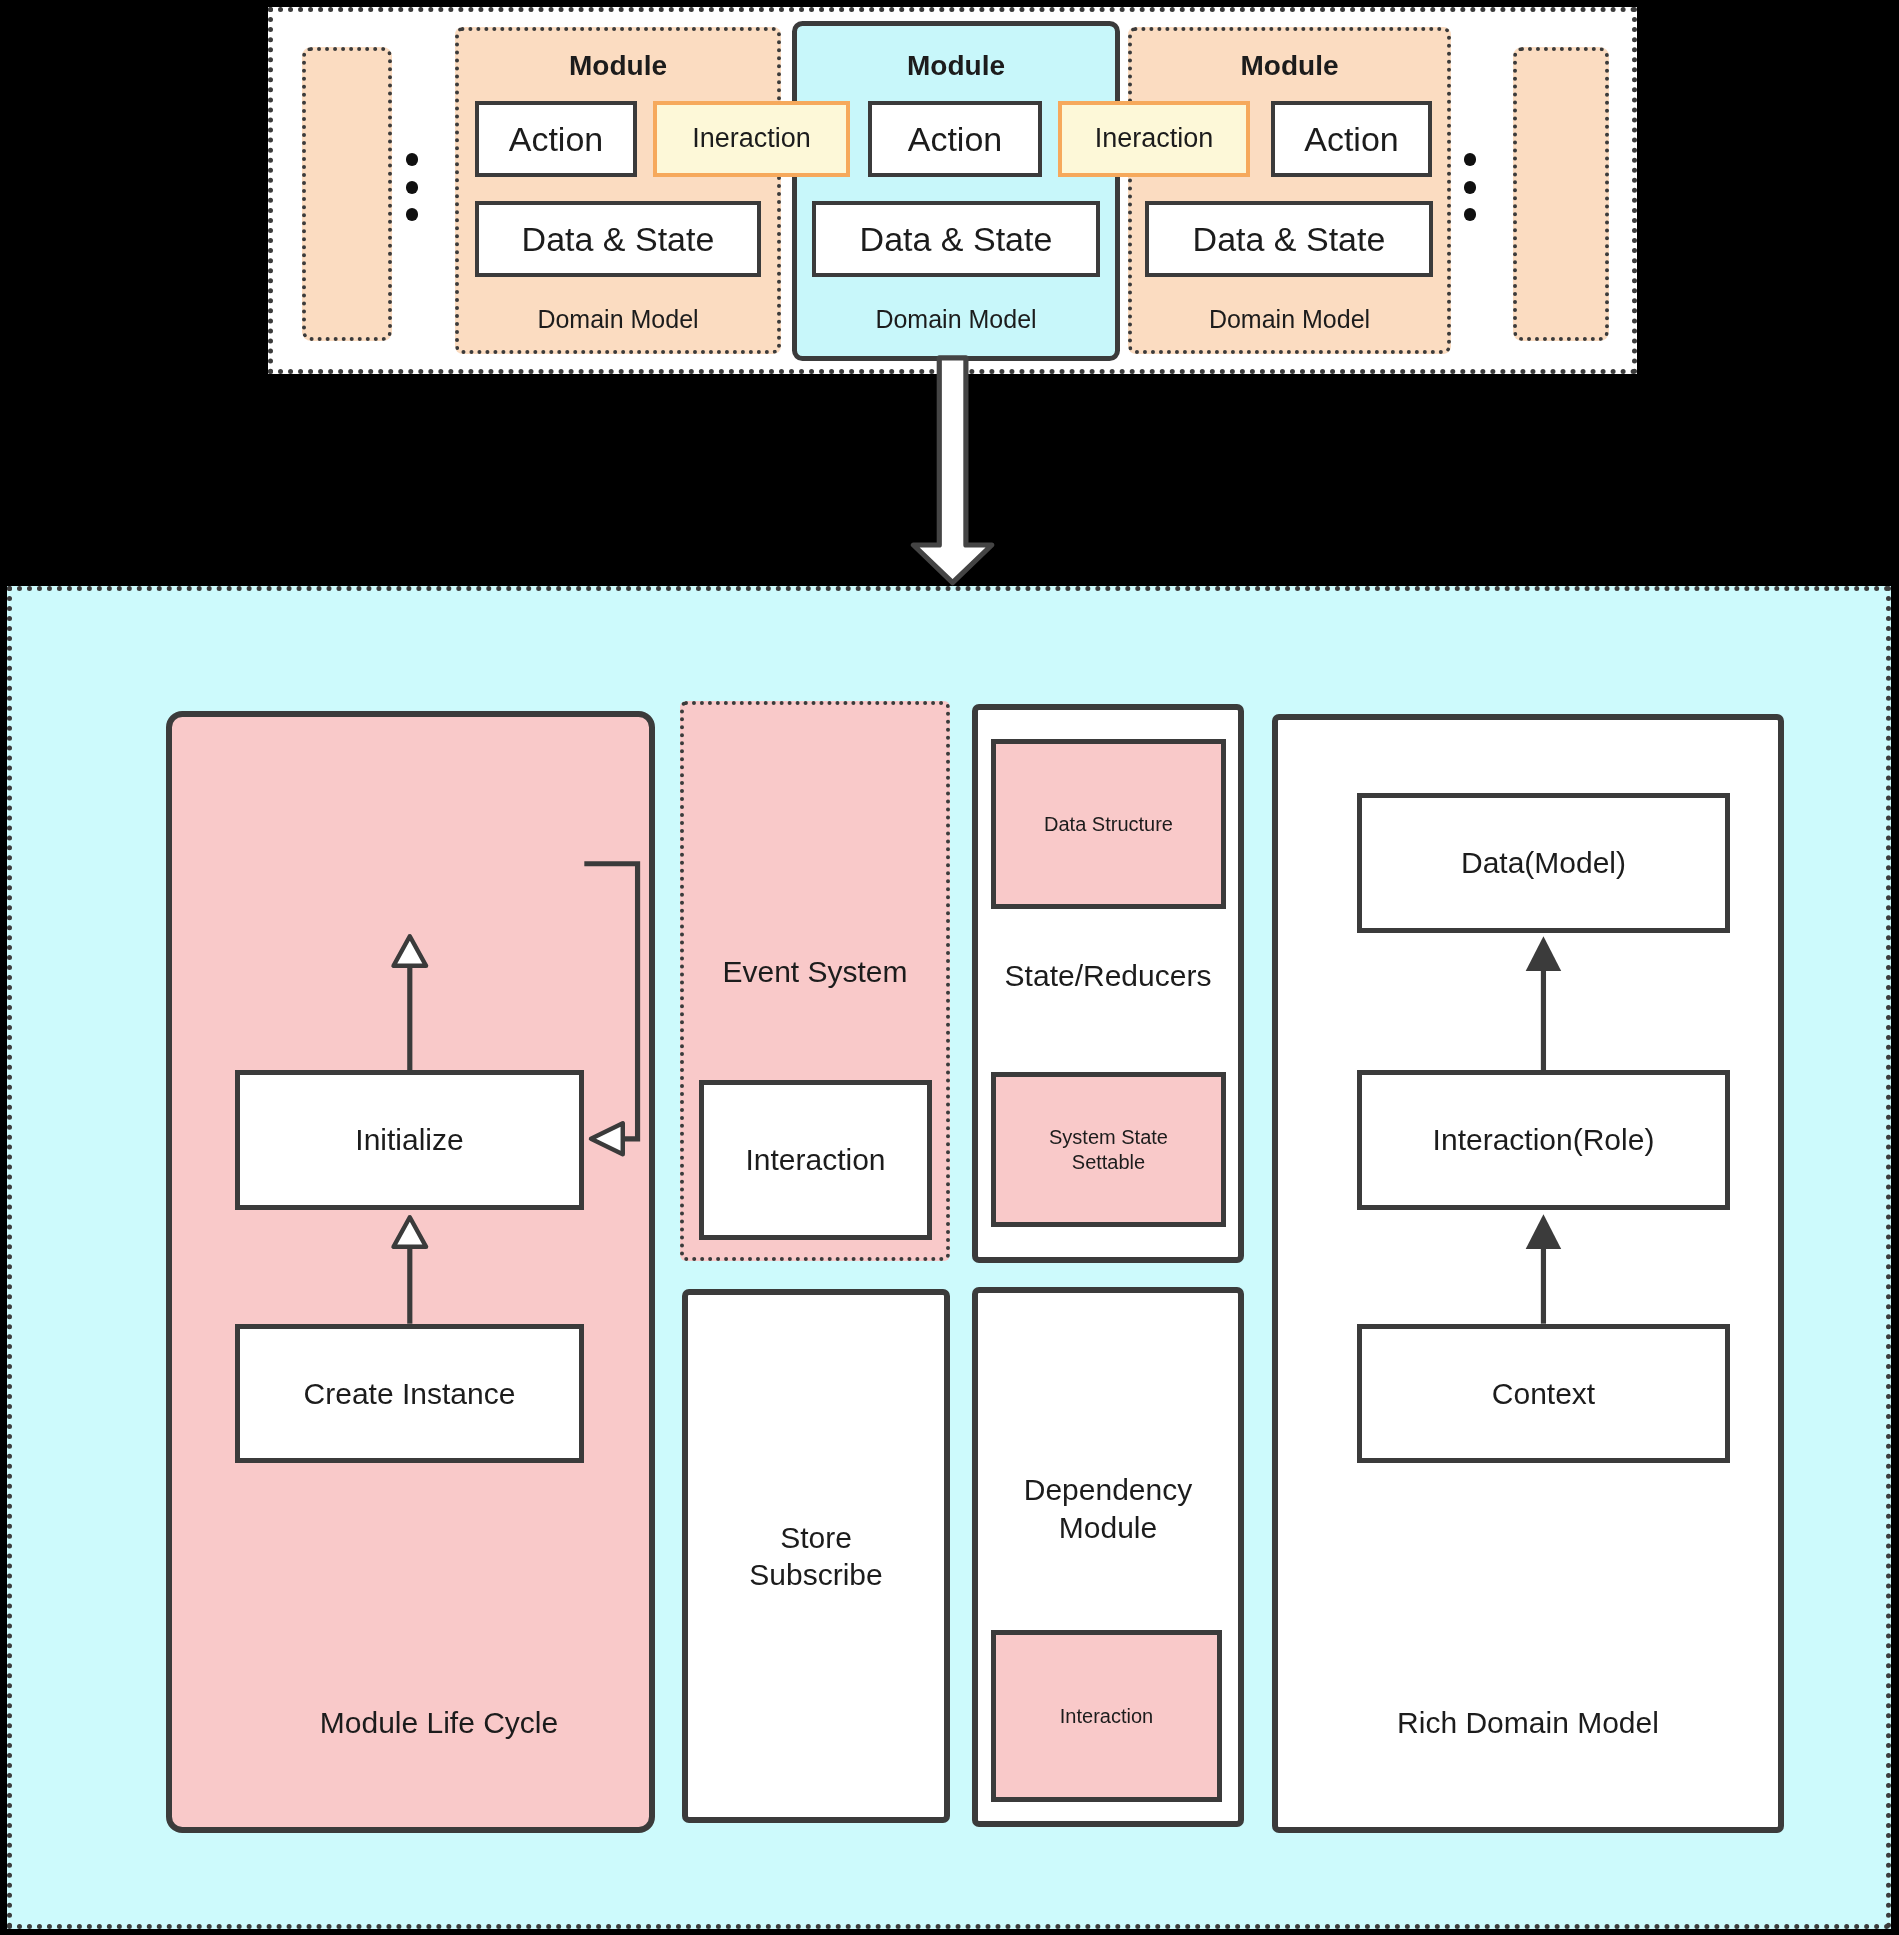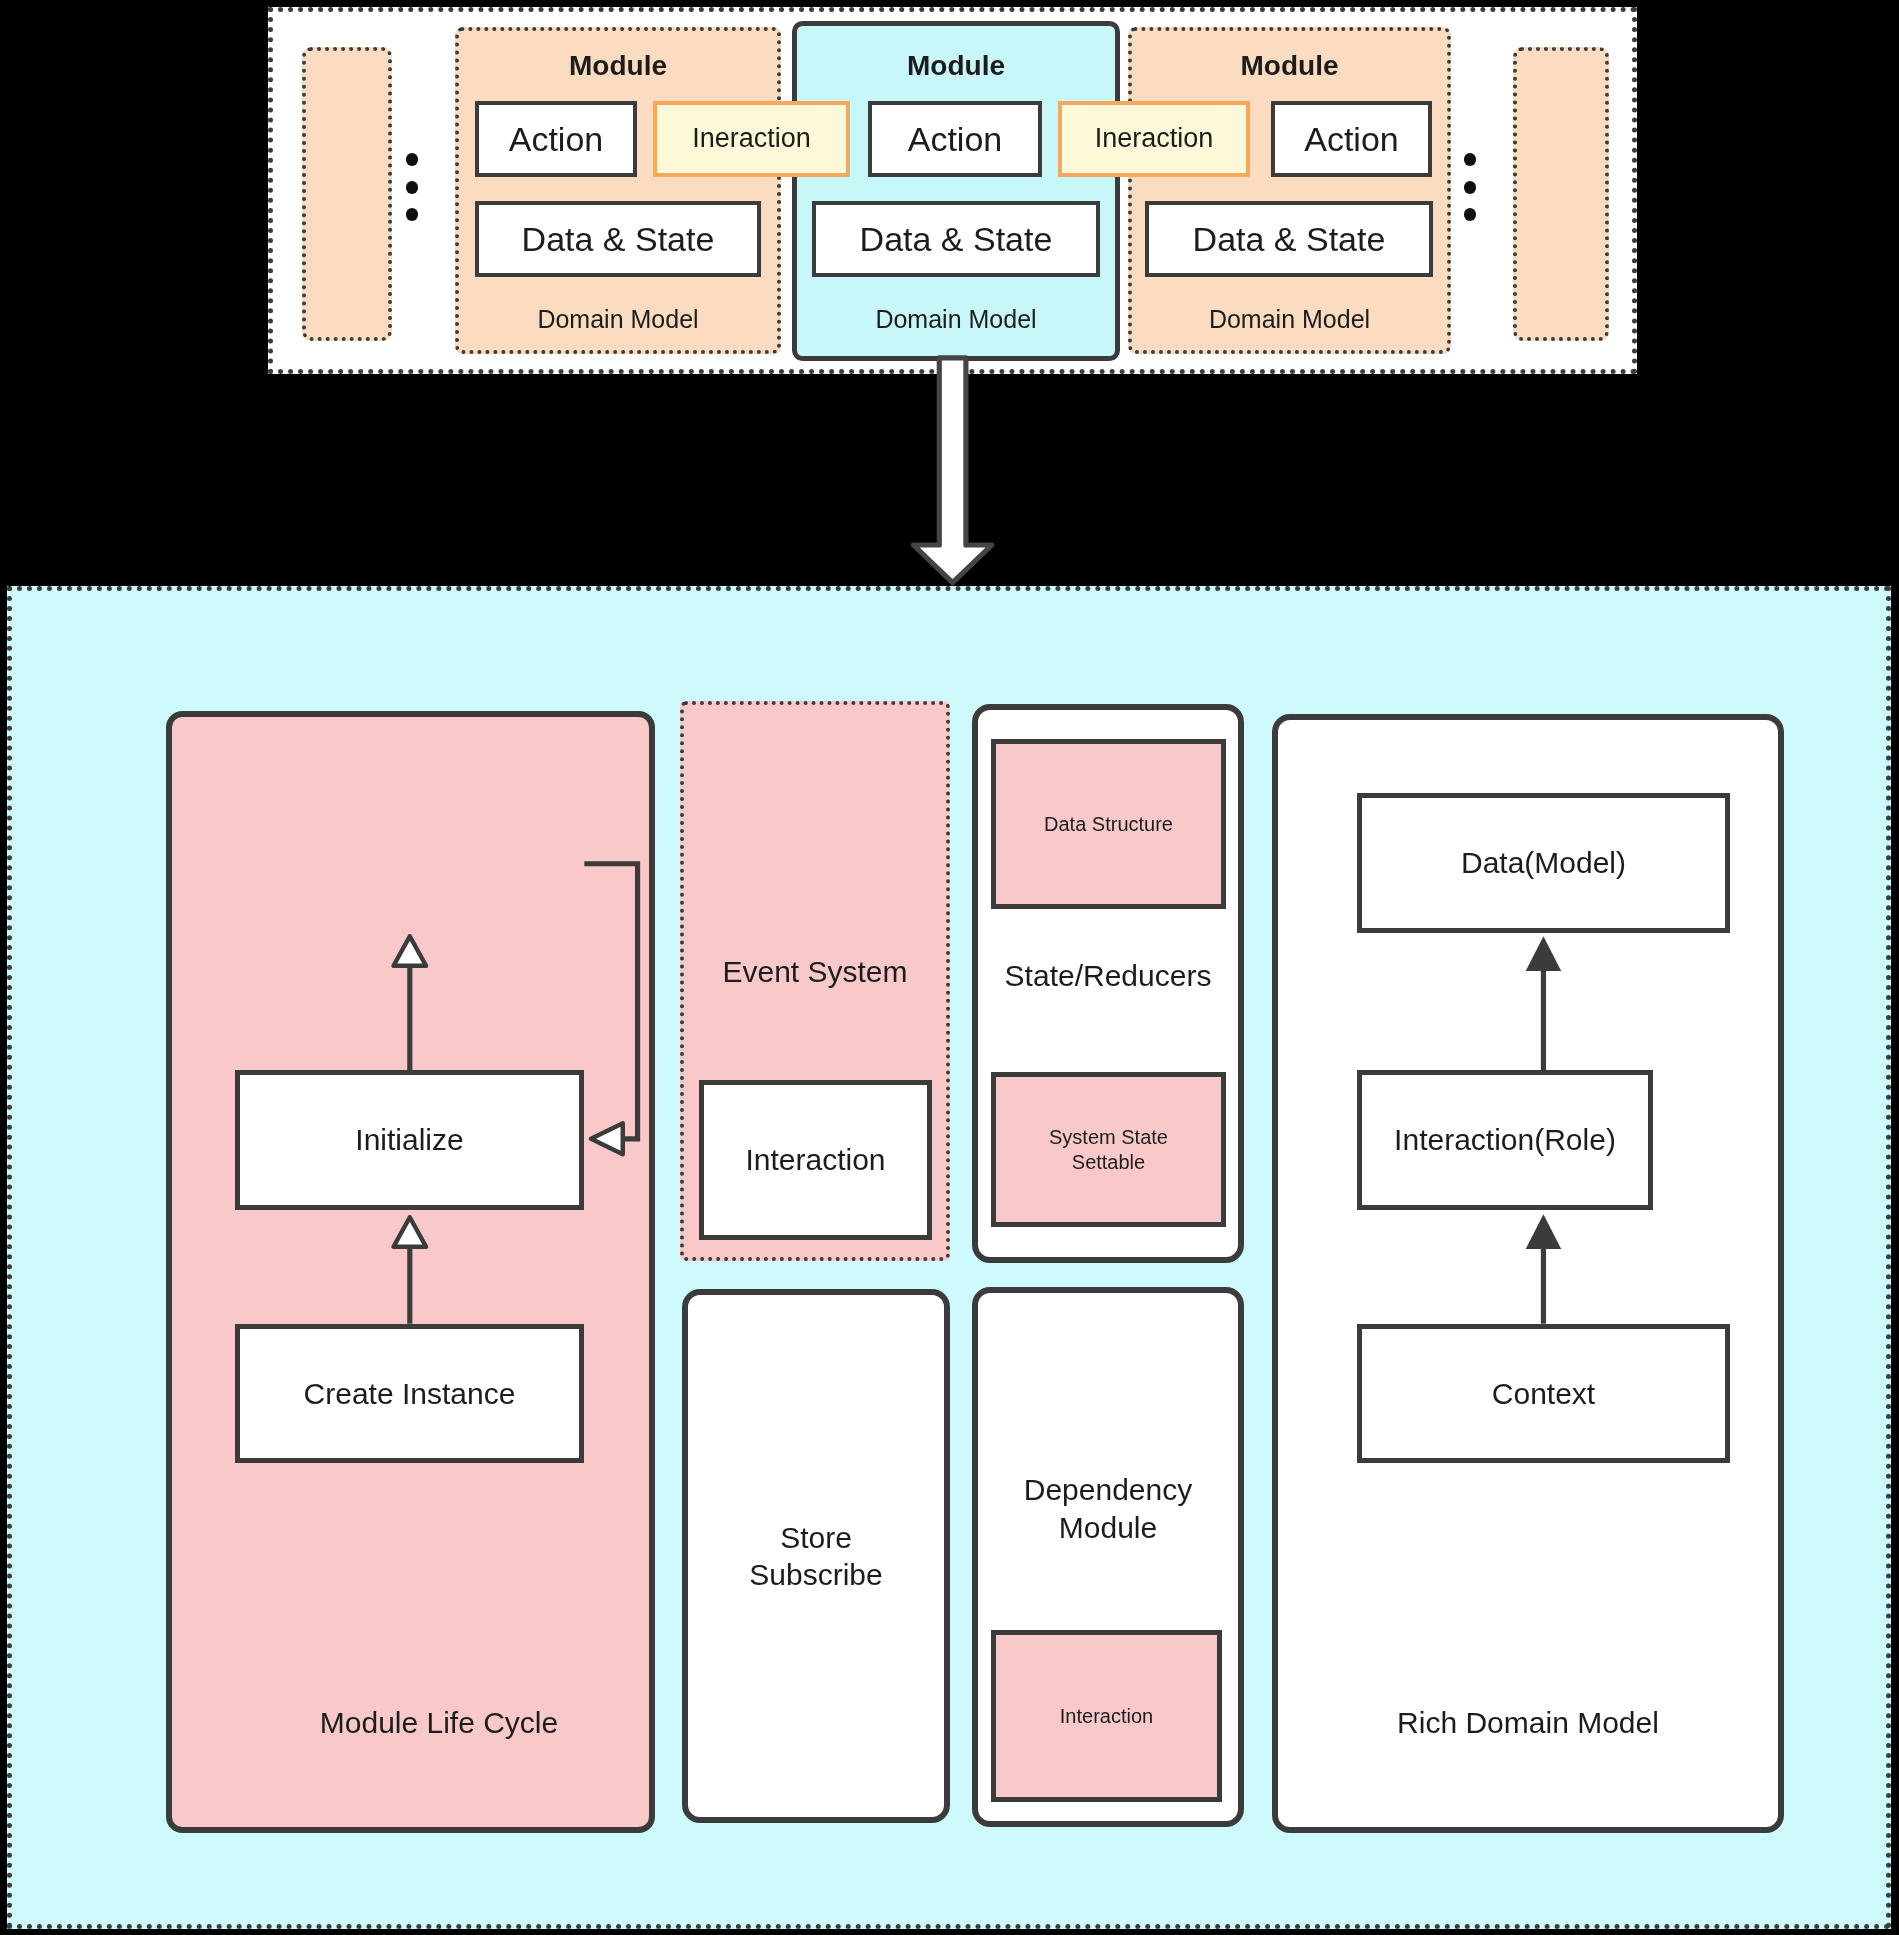--- a/index.html
+++ b/index.html
@@ -21,21 +21,21 @@
   .panel-top{background:#fff;border:5.2px dotted var(--line);}
   .panel-bottom{background:var(--cyanpanel);border:5.2px dotted var(--line);}
   .strip{background:var(--peach);border:4.4px dotted var(--line);border-radius:9px;}
   .module-peach{background:var(--peach);border:4.4px dotted var(--line);border-radius:7.4px;}
   .module-cyan{background:var(--cyanmod);border:5.2px solid var(--line);border-radius:10.4px;}
   .wbox{background:#fff;border:4.4px solid var(--line);font-size:34px;}
   .bridge{background:var(--yellow);border:4.4px solid var(--yellowborder);font-size:27px;z-index:6;}
   .mtitle{font-size:28px;font-weight:bold;}
   .mfooter{font-size:25px;}
   .bigpink{background:var(--pink);border:6px solid var(--line);border-radius:16.3px;}
-  .bigwhite{background:#fff;border:6px solid var(--line);border-radius:18px;}
+  .bigwhite{background:#fff;border:6px solid var(--line);border-radius:7px;}
   .dottedpink{background:var(--pink);border:4.4px dotted var(--line);border-radius:6px;}
   .node{background:#fff;border:5.2px solid var(--line);font-size:30px;}
   .pnode{background:var(--pink);border:5.2px solid var(--line);font-size:20px;}
   .seclabel{font-size:30px;}
   .dot{position:absolute;width:12.6px;height:12.6px;border-radius:50%;background:#101010;}
   svg.overlay{position:absolute;left:0;top:0;z-index:20;pointer-events:none;}
 </style>
 </head>
 <body>
 
@@ -105,21 +105,21 @@
   </div>
 
   <div class="abs bigwhite" style="left:972px;top:1287px;width:272px;height:540px;"></div>
   <div class="abs lbl seclabel" style="left:972px;top:1468px;width:272px;height:81px;">
     <span style="max-width:207px;">Dependency Module</span>
   </div>
   <div class="abs lbl pnode" style="left:991px;top:1630px;width:231px;height:172px;">Interaction</div>
 
   <div class="abs bigwhite" style="left:1272px;top:714px;width:512px;height:1119px;"></div>
   <div class="abs lbl node" style="left:1357px;top:793px;width:373px;height:140px;">Data(Model)</div>
-  <div class="abs lbl node" style="left:1357px;top:1070px;width:296px;height:140px;">Interaction(Role)</div>
+  <div class="abs lbl node" style="left:1357px;top:1070px;width:373px;height:140px;">Interaction(Role)</div>
   <div class="abs lbl node" style="left:1357px;top:1324px;width:373px;height:139px;">Context</div>
   <div class="abs lbl seclabel" style="left:1272px;top:1701px;width:512px;height:44px;">Rich Domain Model</div>
 
   <svg class="overlay" width="1900" height="1936" viewBox="0 0 2569 2618">
 
     <polygon points="1270,484 1306,484 1306,737 1341,737 1288,788 1235,737 1270,737" fill="#ffffff" stroke="#444444" stroke-width="7" stroke-linejoin="round"></polygon>
 
     <line x1="554" y1="1447" x2="554" y2="1303" stroke="#3b3b3b" stroke-width="7"></line>
     <polygon points="554,1266 532,1306 576,1306" fill="#ffffff" stroke="#3b3b3b" stroke-width="6" stroke-linejoin="round"></polygon>
 

